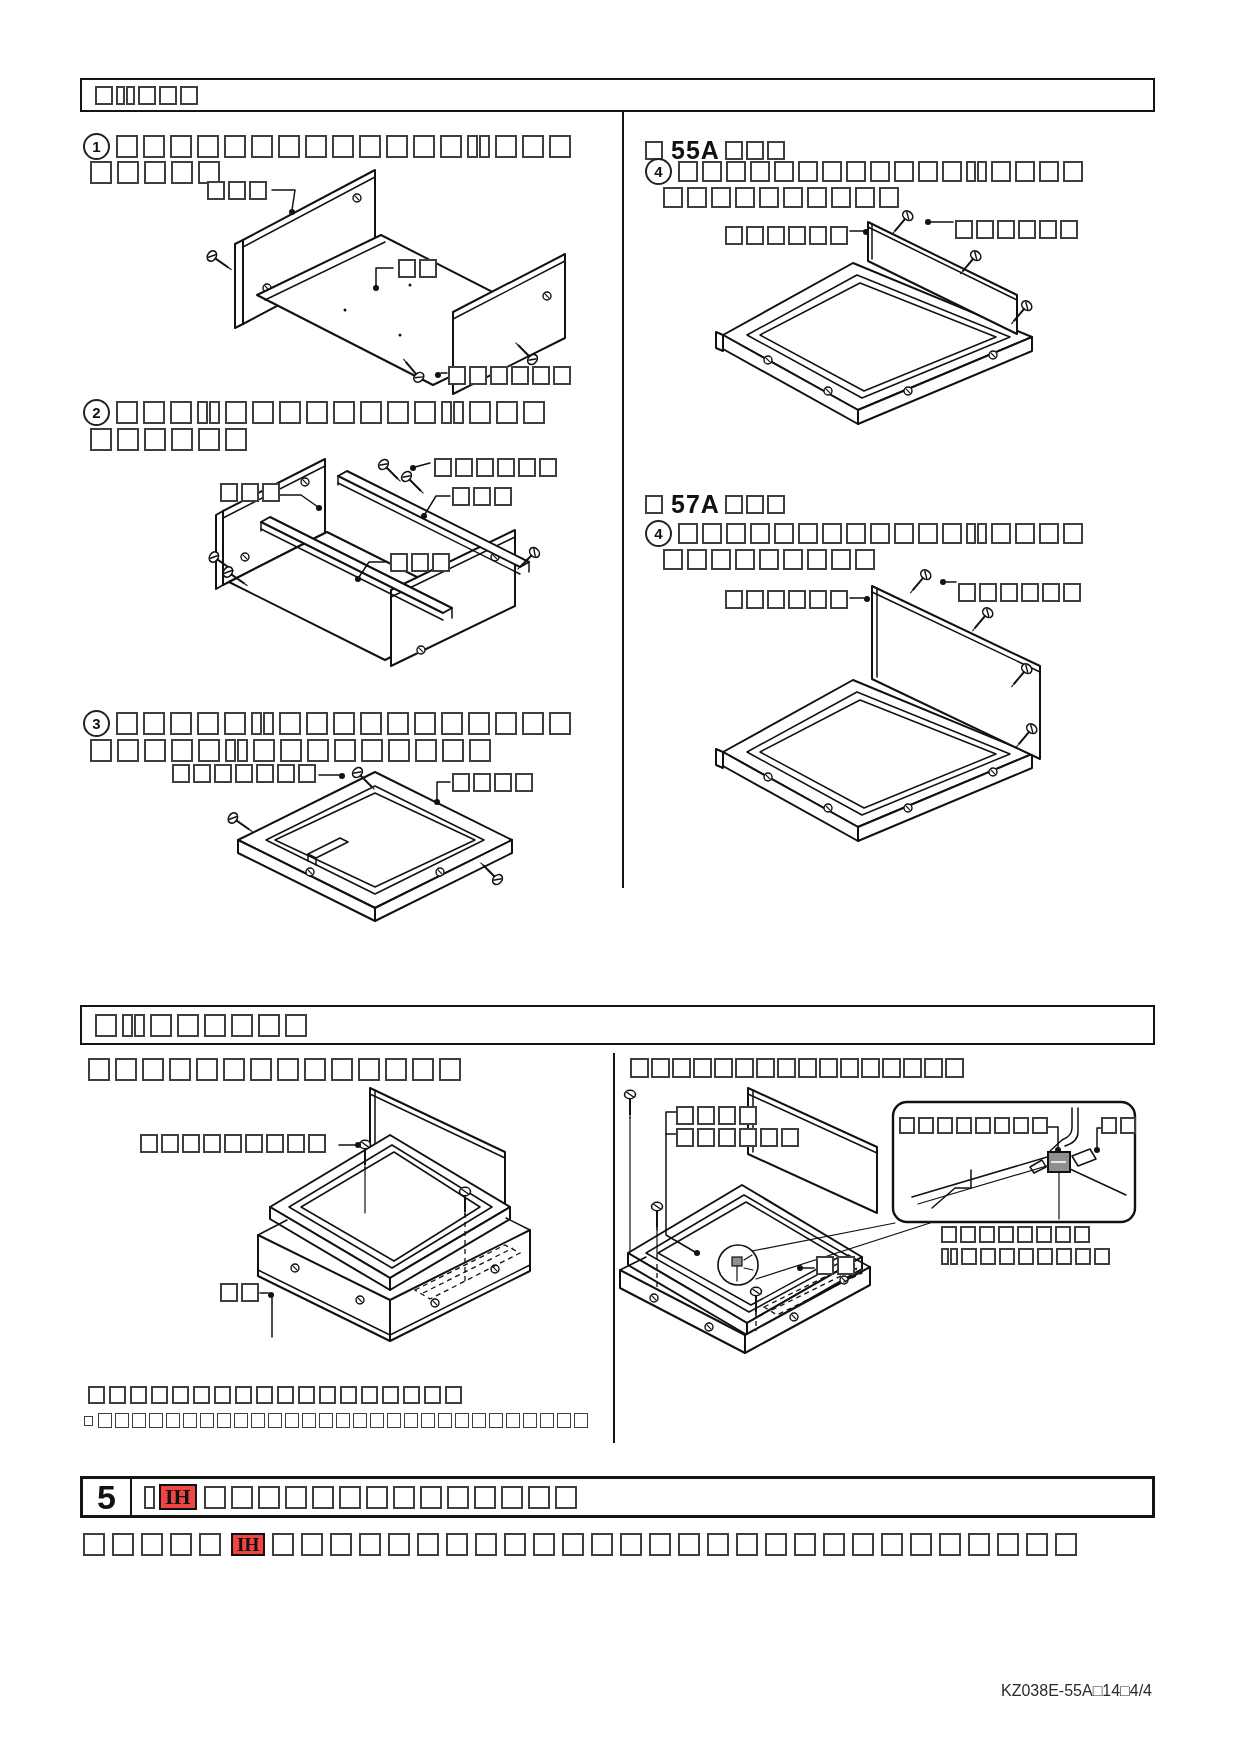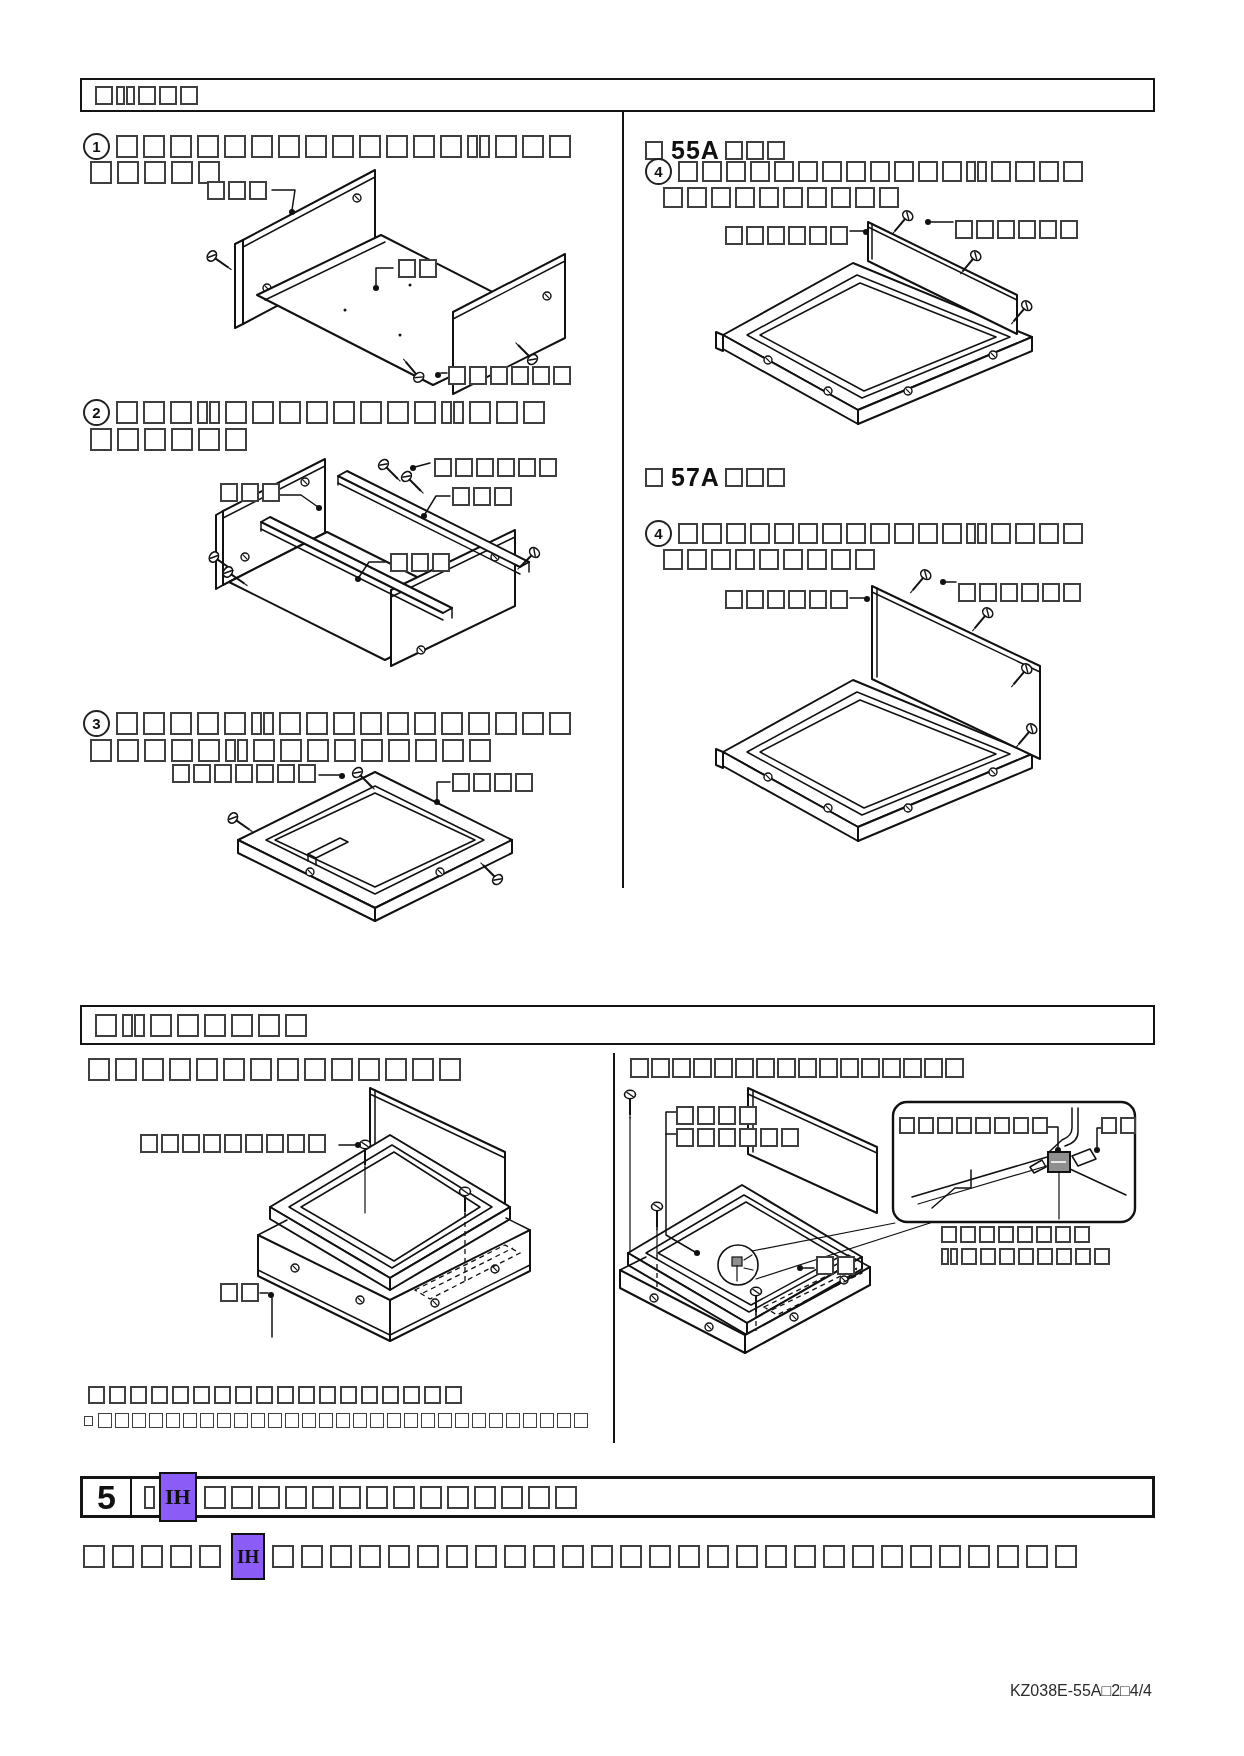--- a/index.html
+++ b/index.html
@@ -20,21 +20,21 @@
   .s18 .bx-n+.bx-n{margin-right:3px}
   .s17 .bx{width:17px;height:18px;margin-right:4px}
   .s16 .bx{width:16px;height:17px;margin-right:3px}
   .s16 .bx-n{width:8px;margin-right:1px}
   .s16 .bx-n+.bx-n{margin-right:3px}
   .s14 .bx{width:14px;height:15px;margin-right:3px;border-width:1.5px}
   .bx-xs{width:9px !important;height:10px !important;border-width:1.5px !important;margin-right:5px !important;align-self:center;}
   .g7 .bx{margin-right:7px}
   .circ{width:23px;height:23px;border:2px solid #222;border-radius:50%;font:600 15px "Liberation Sans",sans-serif;display:flex;align-items:center;justify-content:center;margin-right:6px;flex:none;background:#fff;}
   .mdl{font:700 25px "Liberation Sans",sans-serif;letter-spacing:1px;margin:0 5px;}
-  .ihbox{border:2.5px solid #111;font:700 22px "Liberation Serif",serif;padding:12px 4px;line-height:1;margin:0 7px 0 3px;background:#8b5cf6;flex:none;}
+  .ihbox{border:2.5px solid #111;font:700 22px "Liberation Serif",serif;padding:0 4px;line-height:1;margin:0 7px 0 3px;background:#ef4444;flex:none;}
   .ihbox.small{font-size:19px;border-width:2px;}
   .vdiv{background:#141414;width:2px;}
   .cell5{width:47px;height:100%;border-right:2px solid #141414;display:flex;align-items:center;justify-content:center;font:700 34px "Liberation Sans",sans-serif;flex:none;}
   .footer{font:16px "Liberation Sans",sans-serif;color:#2b2b2b;text-align:right;}
   svg{overflow:visible}
   .pnl{fill:#fff;stroke:#111;stroke-width:2;stroke-linejoin:round;}
   .ln{fill:none;stroke:#111;stroke-width:1.5;stroke-linejoin:round;stroke-linecap:round;}
   .thin{stroke-width:1.2;}
   .dsh{fill:none;stroke:#111;stroke-width:1.3;stroke-dasharray:5 4;}
   .dot{fill:#111;stroke:none;}
@@ -390,21 +390,21 @@
   </div>
 <div class="abs bxr s18" style="left:955px;top:220px">
     <span class="bx"></span>
     <span class="bx"></span>
     <span class="bx"></span>
     <span class="bx"></span>
     <span class="bx"></span>
     <span class="bx"></span>
   </div>
 
-<div class="abs bxr" style="left:645px;top:463px">
+<div class="abs bxr" style="left:645px;top:490px">
   <span class="bxr s18">
       <span class="bx"></span>
     </span>
   <span class="mdl">57A</span>
   <span class="bxr s18">
       <span class="bx"></span>
       <span class="bx"></span>
       <span class="bx"></span>
     </span>
 </div>
@@ -808,13 +808,13 @@
       <span class="bx"></span>
       <span class="bx"></span>
       <span class="bx"></span>
       <span class="bx"></span>
       <span class="bx"></span>
       <span class="bx"></span>
       <span class="bx"></span>
     </span>
 </div>
 
-<div class="abs footer" style="left:880px;top:1682px;width:272px">KZ038E-55A□2□4/4</div>
+<div class="abs footer" style="left:880px;top:1682px;width:272px">KZ038E-55A□14□4/4</div>
 
 </body></html>

